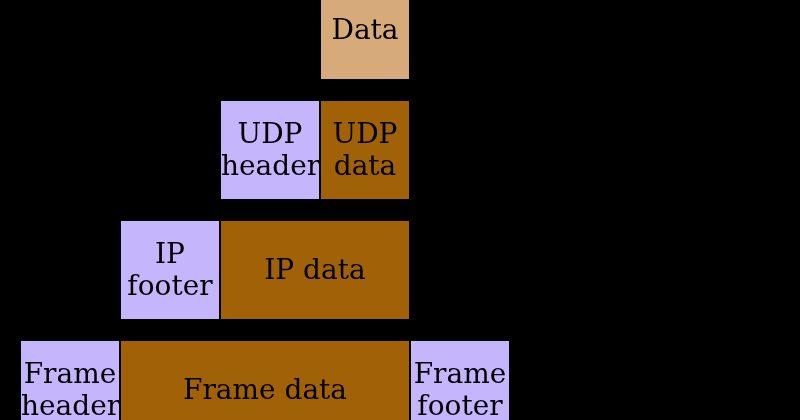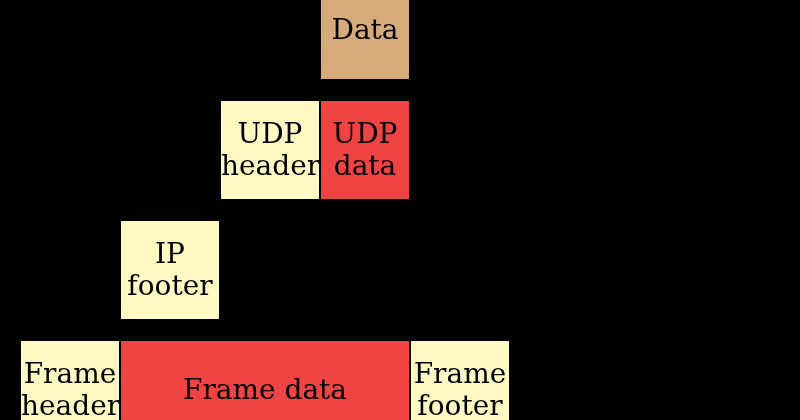--- a/index.html
+++ b/index.html
@@ -26,22 +26,22 @@
     color: #000;
     font-size: 28px;
     line-height: 1.16;
   }
   .box span {
     display: block;
     width: 100%;
     text-align: center;
   }
   .payload { background: #d7ab79; }
-  .header  { background: #fef9c3; }
-  .data    { background: #ef4444; justify-content: flex-end; }
+  .header  { background: #c4b5fd; }
+  .data    { background: #a16207; justify-content: flex-end; }
 
   
   .data-box     { left: 320px; top: -20px; width: 90px;  height: 100px; }
   
   .udp-header   { left: 220px; top: 100px; width: 100px; height: 100px; }
   .udp-data     { left: 320px; top: 100px; width: 90px;  height: 100px; }
   
   .ip-header    { left: 120px; top: 220px; width: 100px; height: 100px; }
   .ip-data      { left: 220px; top: 220px; width: 190px; height: 100px; }
   
@@ -61,20 +61,23 @@
   <div class="box header udp-header">
     <span>UDP header</span>
   </div>
   <div class="box data udp-data">
     <span>UDP data</span>
   </div>
 
   <div class="box header ip-header">
     <span>IP footer</span>
   </div>
+  <div class="box data ip-data">
+    <span>IP data</span>
+  </div>
 
   <div class="box header frame-header">
     <span>Frame header</span>
   </div>
   <div class="box data frame-data">
     <span>Frame data</span>
   </div>
   <div class="box header frame-footer">
     <span>Frame footer</span>
   </div>

